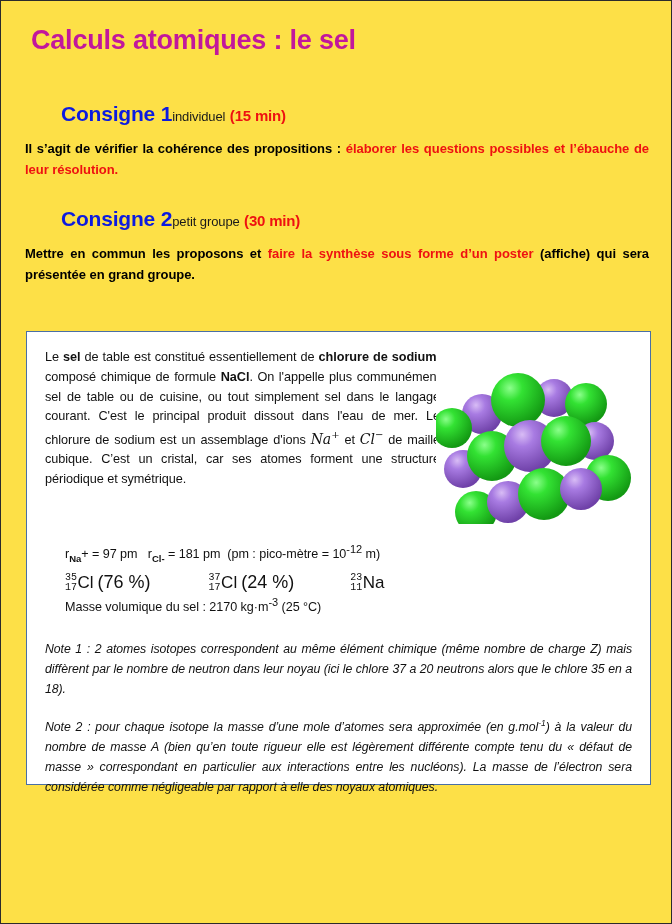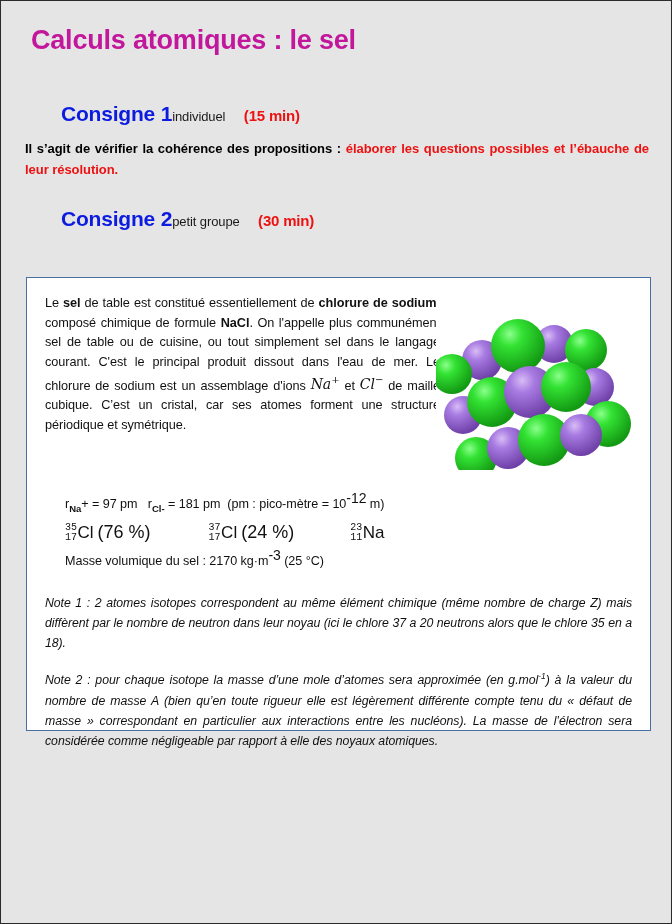--- a/index.html
+++ b/index.html
@@ -14,21 +14,21 @@
     color: #000000;
     overflow: hidden;
   }
 
   .page {
     position: relative;
     box-sizing: border-box;
     width: 672px;
     height: 924px;
     border: 1.5px solid #2b2b2b;
-    background: #e5e5e5;
+    background: #fde047;
     padding: 16px 22px 0 22px;
   }
 
   
   .doc-title {
     font-size: 27px;
     font-weight: bold;
     color: #C2179C;
     letter-spacing: -0.2px;
     margin: 9px 0 0 8px;
@@ -52,21 +52,20 @@
     font-size: 13px;
     font-weight: normal;
     color: #1a1a1a;
     letter-spacing: -0.1px;
   }
   .consigne-head .c-time {
     font-size: 15px;
     font-weight: bold;
     color: #EE1111;
     letter-spacing: -0.2px;
-    margin-left: 14px;
   }
 
   .body-para {
     margin: 12px 0 0 2px;
     font-size: 13px;
     font-weight: bold;
     line-height: 1.62;
     text-align: justify;
     letter-spacing: -0.05px;
     color: #000000;
@@ -125,21 +124,21 @@
   .data-block {
     margin: 16px 0 0 20px;
     color: #111111;
   }
   .data-line {
     font-size: 12.6px;
     line-height: 1.75;
     white-space: nowrap;
     letter-spacing: -0.05px;
   }
-  .data-line sup { font-size: 14px; vertical-align: super; }
+  .data-line sup { font-size: 11px; vertical-align: super; }
   .data-line .bsub { font-weight: bold; font-size: 9.5px; vertical-align: sub; }
 
   .iso-line {
     margin-top: 5px;
     white-space: nowrap;
     font-size: 13px;
   }
   .iso {
     display: inline-block;
     white-space: nowrap;
@@ -203,20 +202,23 @@
     <span>Il s’agit de vérifier la cohérence des propositions : </span><span class="red">élaborer les questions possibles et l’ébauche de leur résolution.</span>
   </p>
 
 
   <div class="sp-after-1"></div>
 
   <div class="consigne-head">
     <span class="c-main">Consigne 2</span><span class="c-mode">petit groupe</span> <span class="c-time">(30 min)</span>
   </div>
 
+  <p class="body-para">
+    <span>Mettre en commun les proposons et </span><span class="red">faire la synthèse sous forme d’un poster</span><span> (affiche) qui sera présentée en grand groupe.</span>
+  </p>
 
   <div class="sp-after-2"></div>
 
   <div class="info-box">
 
     <div class="intro-row">
 
       <div class="intro-text"><span>Le </span><b>sel</b><span> de table est constitué essentiellement de  </span><b>chlorure de sodium</b><span>, composé chimique de formule </span><b>NaCl</b><span>. On l'appelle plus communément sel de table ou de cuisine, ou tout simplement sel dans le langage courant. C'est le principal produit dissout dans l'eau de mer. Le chlorure de sodium est un assemblage d'ions </span><span class="ion"><span>Na</span><sup>+</sup></span><span> et </span><span class="ion"><span>Cl</span><sup>−</sup></span><span> de maille cubique. C’est un cristal, car ses atomes forment une structure périodique et symétrique.</span></div>
 
       <svg class="crystal" viewBox="0 0 196 168">

